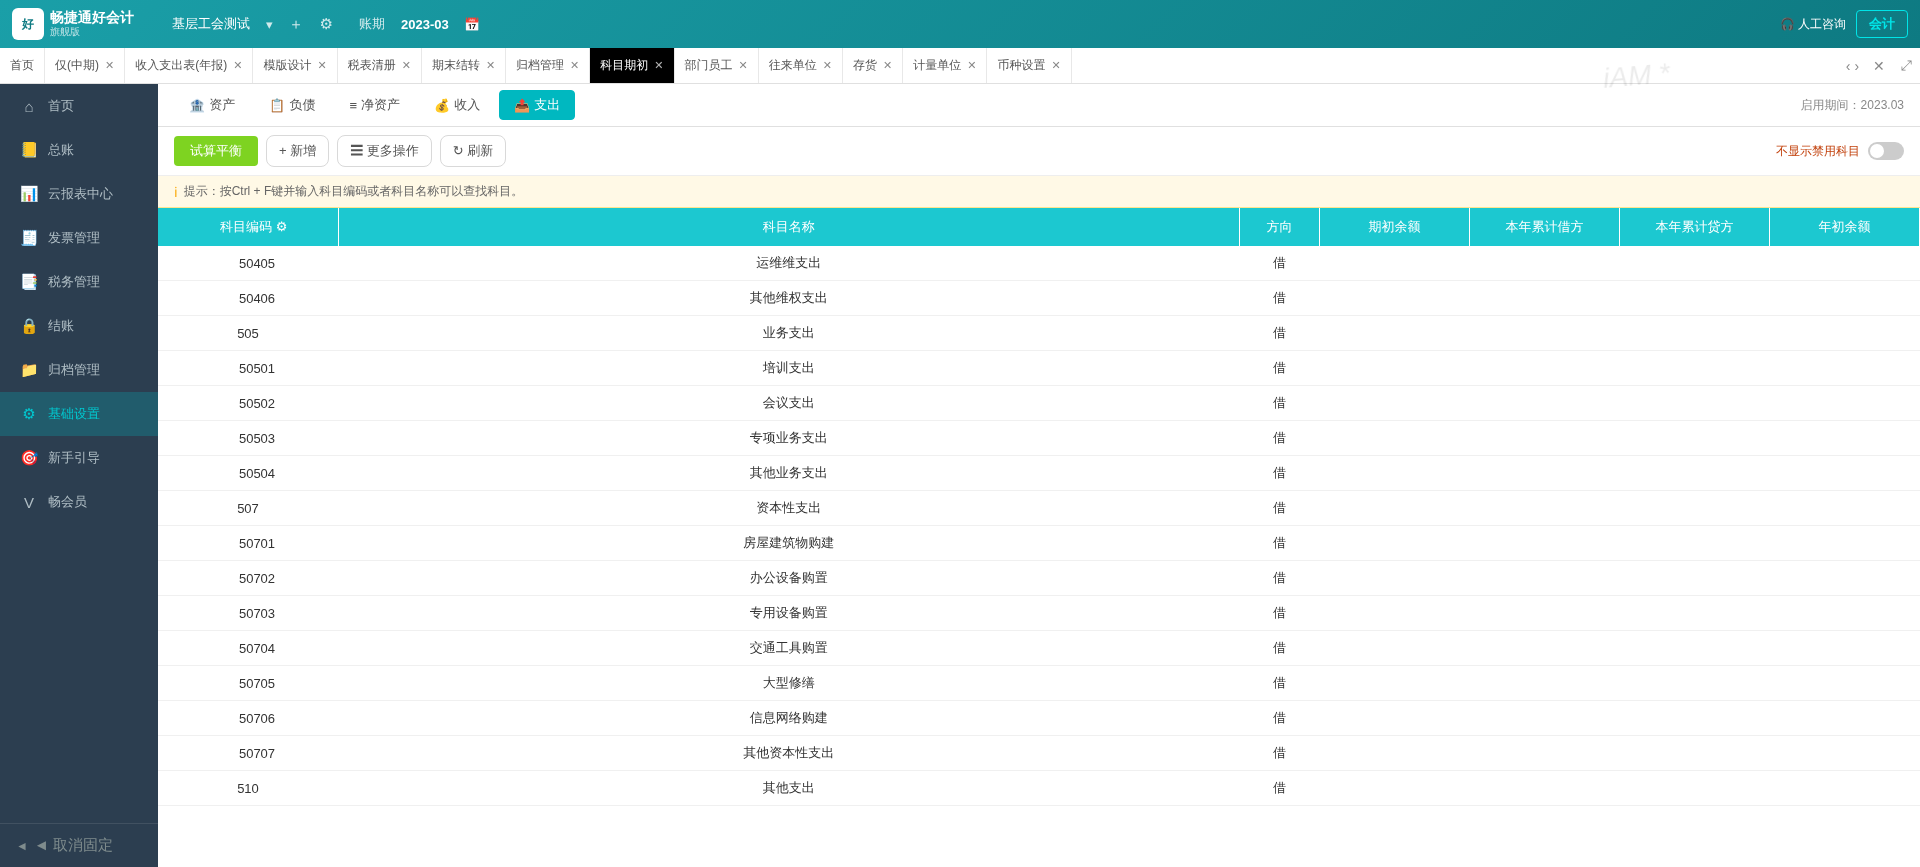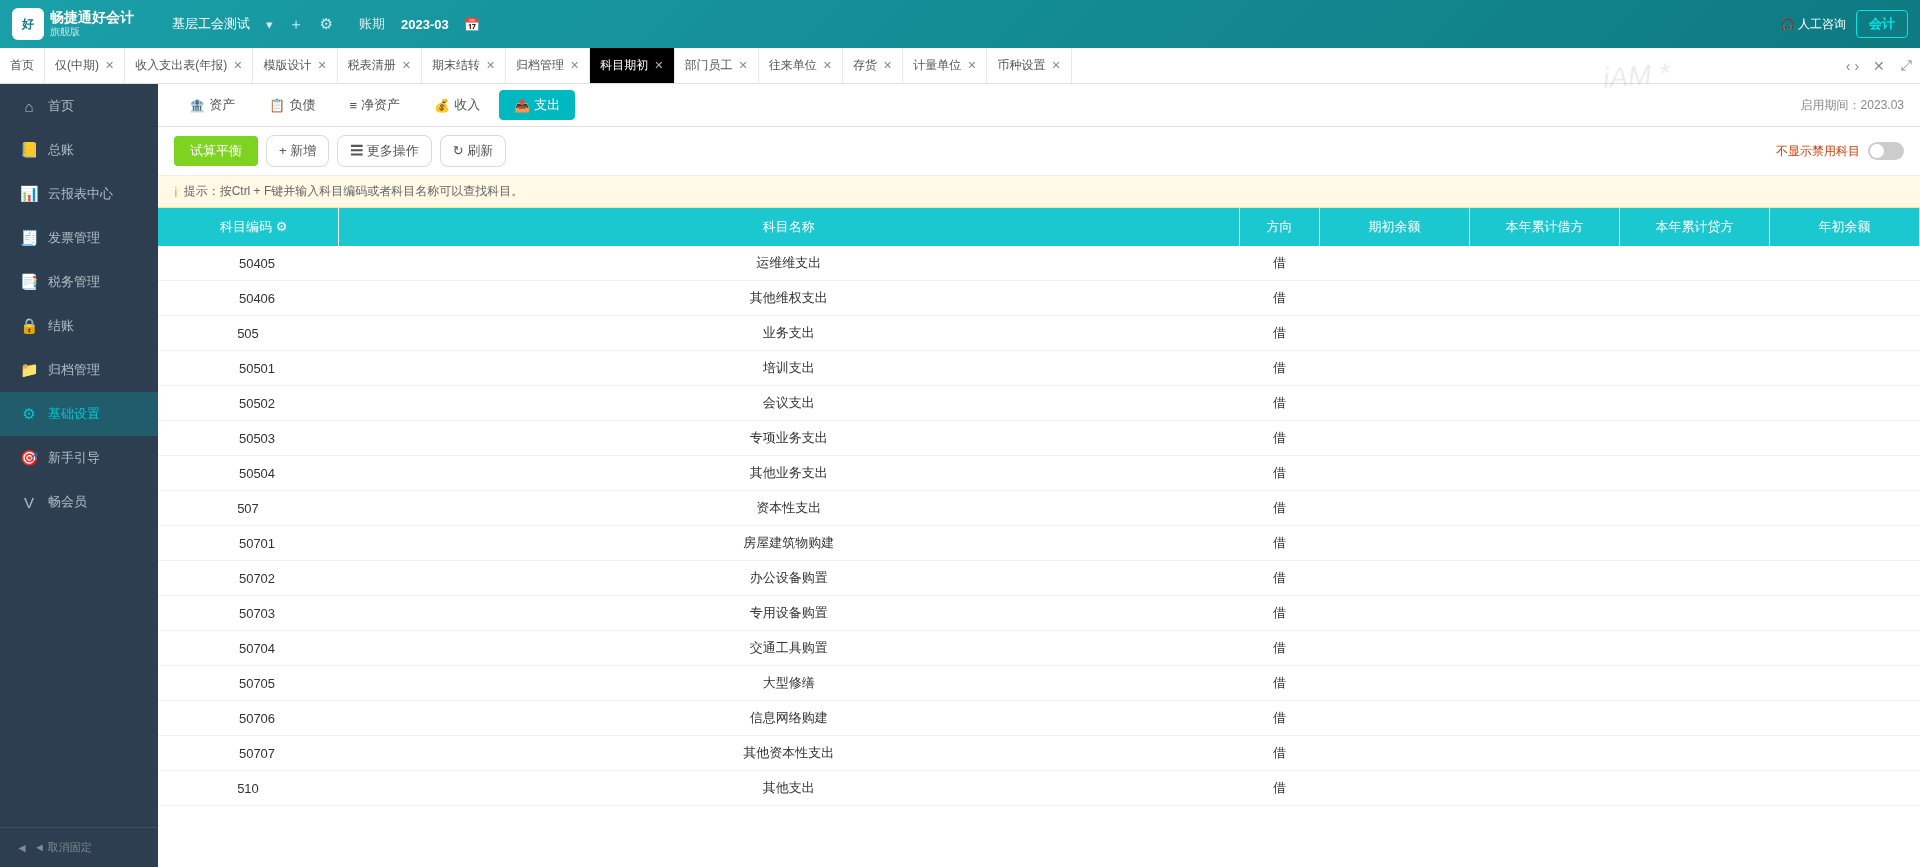--- a/index.html
+++ b/index.html
@@ -317,21 +317,21 @@
           <span class="sidebar-icon">🎯</span>
           <span>新手引导</span>
         </div>
         <div class="sidebar-item">
           <span class="sidebar-icon">V</span>
           <span>畅会员</span>
         </div>
       </div>
     <div class="sidebar-bottom">
       <span>◄</span>
-      <span style="font-size:11px">◄ 取消固定</span>
+      <span style="font-size:15px">◄ 取消固定</span>
     </div>
   </div>
 
   <div class="content-area">
 
     <div class="sub-tab-bar">
       <div id="sub-tabs-container" style="display:flex;gap:4px">
           <div class="sub-tab">
             <span>🏦</span>
             <span>资产</span>

